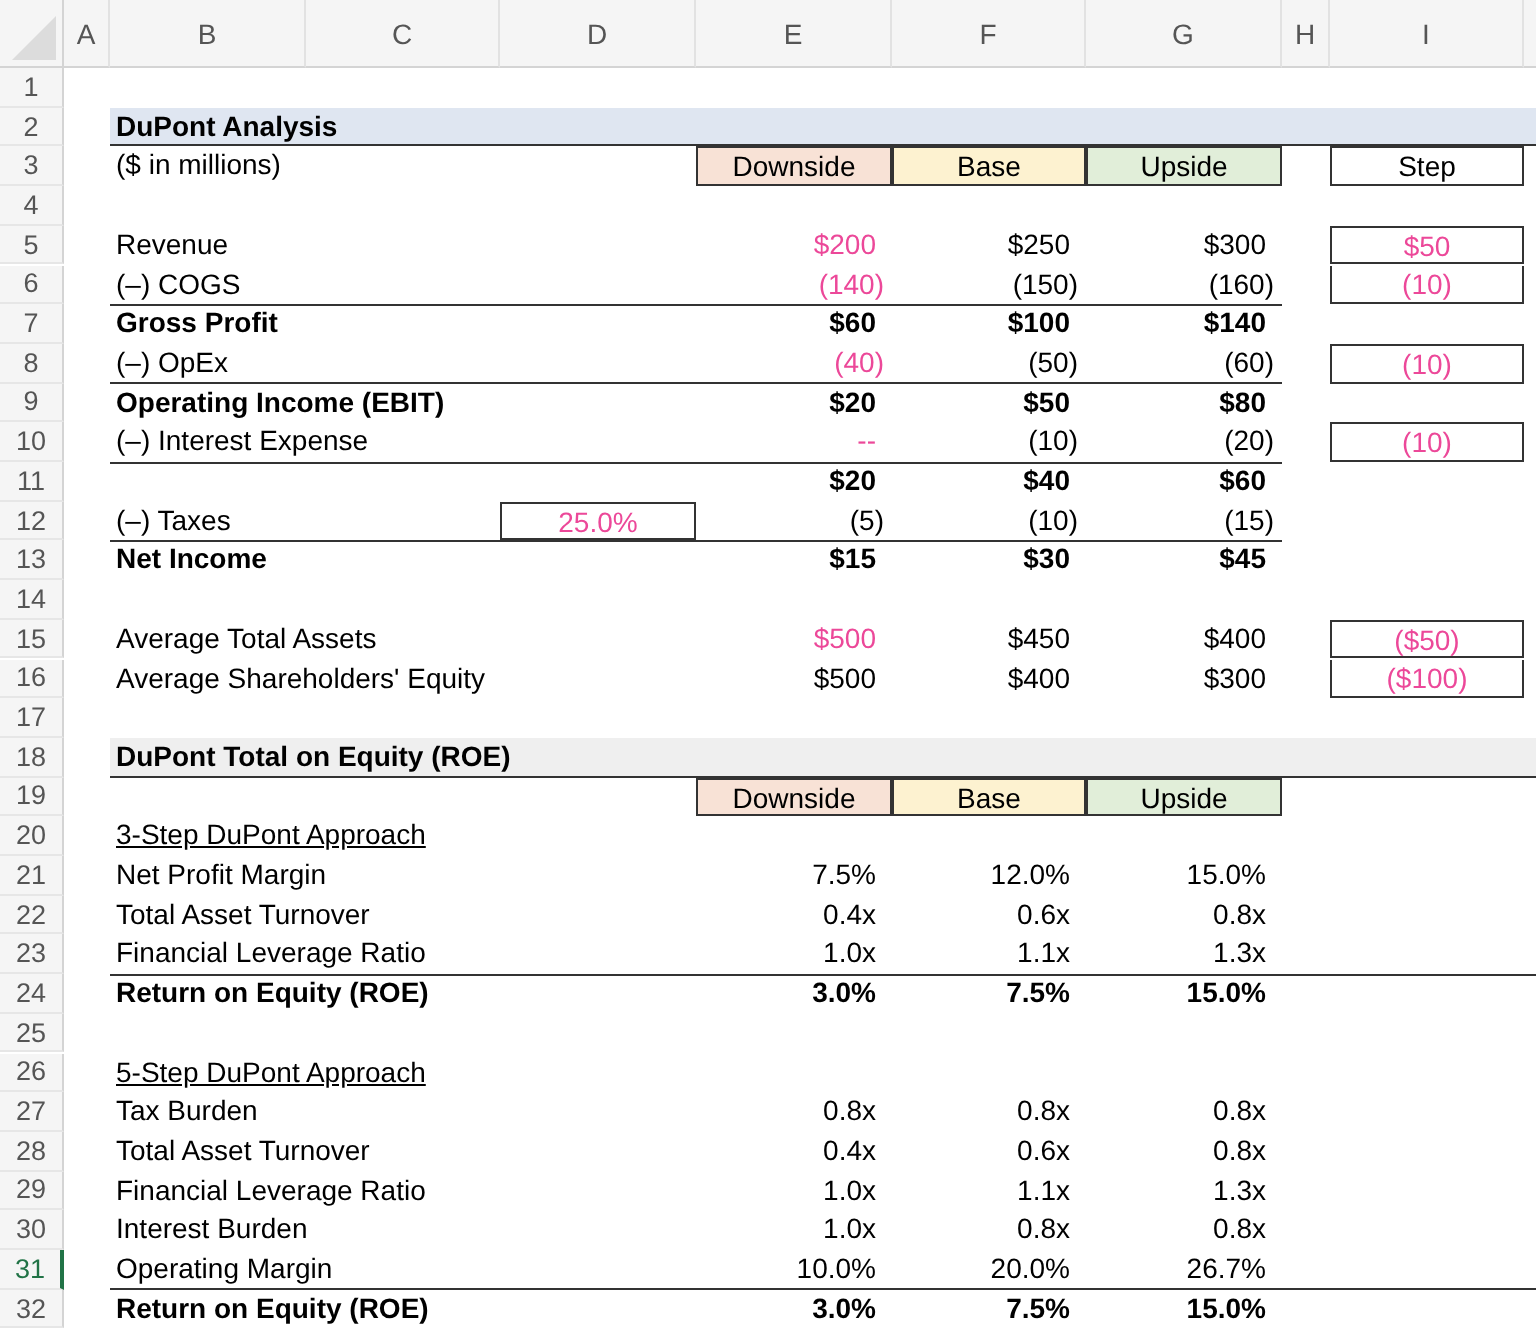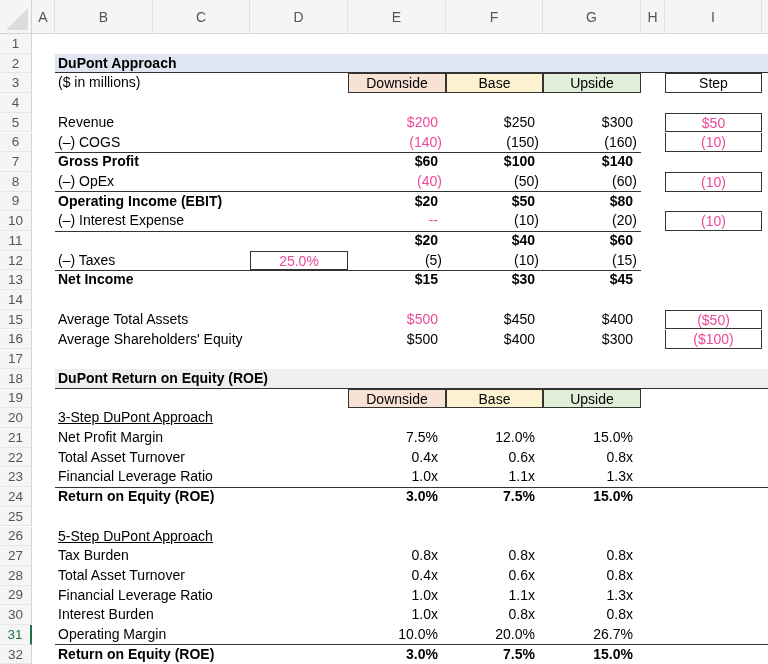--- a/index.html
+++ b/index.html
@@ -76,21 +76,21 @@
   <div class="rowhdr" style="top:506.8px;height:19.7px">25</div>
   <div class="rowhdr" style="top:526.5px;height:19.7px">26</div>
   <div class="rowhdr" style="top:546.2px;height:19.7px">27</div>
   <div class="rowhdr" style="top:565.9px;height:19.7px">28</div>
   <div class="rowhdr" style="top:585.6px;height:19.7px">29</div>
   <div class="rowhdr" style="top:605.3px;height:19.7px">30</div>
   <div class="rowhdr selected" style="top:625px;height:19.7px">31</div>
   <div class="rowhdr" style="top:644.7px;height:19.7px">32</div>
 
   <div class="band" style="left:55px;top:53.7px;width:713px;background:#dfe6f1;border-bottom:1.5px solid #333"></div>
-  <div class="cell l b" style="left:55px;top:53.7px">DuPont Approach</div>
+  <div class="cell l b" style="left:55px;top:53.7px">DuPont Analysis</div>
   <div class="cell l" style="left:55px;top:73.4px">($ in millions)</div>
 
   <div class="cell c box" style="left:348px;top:73.4px;width:98px;background:#f8e2d6">Downside</div>
   <div class="cell c box" style="left:446px;top:73.4px;width:97px;background:#fdf2d0">Base</div>
   <div class="cell c box" style="left:543px;top:73.4px;width:98px;background:#e1eed9">Upside</div>
   <div class="cell c box" style="left:665px;top:73.4px;width:97px">Step</div>
 
   <div class="hline" style="left:55px;top:151.5px;width:586px"></div>
   <div class="hline" style="left:55px;top:191px;width:586px"></div>
   <div class="hline" style="left:55px;top:230.5px;width:586px"></div>
@@ -151,21 +151,21 @@
   <div class="cell r" style="left:543px;top:309.8px;width:98px">$400</div>
   <div class="cell c blue box" style="left:665px;top:309.8px;width:97px">($50)</div>
 
   <div class="cell l" style="left:55px;top:329.5px">Average Shareholders' Equity</div>
   <div class="cell r" style="left:348px;top:329.5px;width:98px">$500</div>
   <div class="cell r" style="left:446px;top:329.5px;width:97px">$400</div>
   <div class="cell r" style="left:543px;top:329.5px;width:98px">$300</div>
   <div class="cell c blue box" style="left:665px;top:329.5px;width:97px;border-top:none">($100)</div>
 
   <div class="band" style="left:55px;top:368.9px;width:713px;background:#efefef;border-bottom:1.5px solid #333"></div>
-  <div class="cell l b" style="left:55px;top:368.9px">DuPont Return on Equity (ROE)</div>
+  <div class="cell l b" style="left:55px;top:368.9px">DuPont Total on Equity (ROE)</div>
 
   <div class="cell c box" style="left:348px;top:388.6px;width:98px;background:#f8e2d6">Downside</div>
   <div class="cell c box" style="left:446px;top:388.6px;width:97px;background:#fdf2d0">Base</div>
   <div class="cell c box" style="left:543px;top:388.6px;width:98px;background:#e1eed9">Upside</div>
 
   <div class="cell l u" style="left:55px;top:408.3px">3-Step DuPont Approach</div>
 
   <div class="cell l" style="left:55px;top:428px">Net Profit Margin</div>
   <div class="cell r" style="left:348px;top:428px;width:98px">7.5%</div>
   <div class="cell r" style="left:446px;top:428px;width:97px">12.0%</div>

